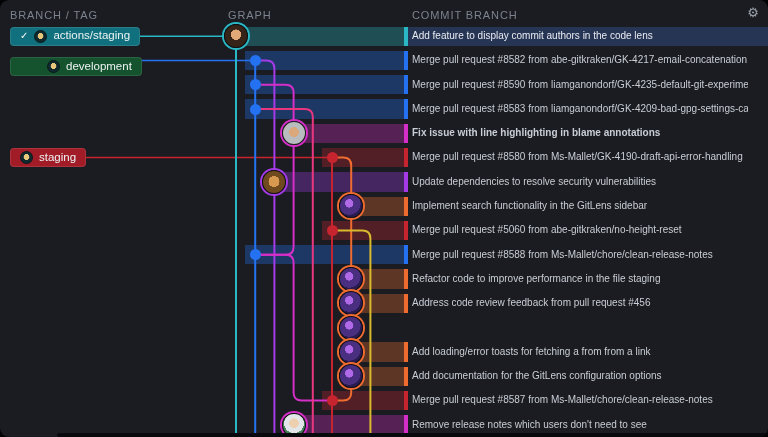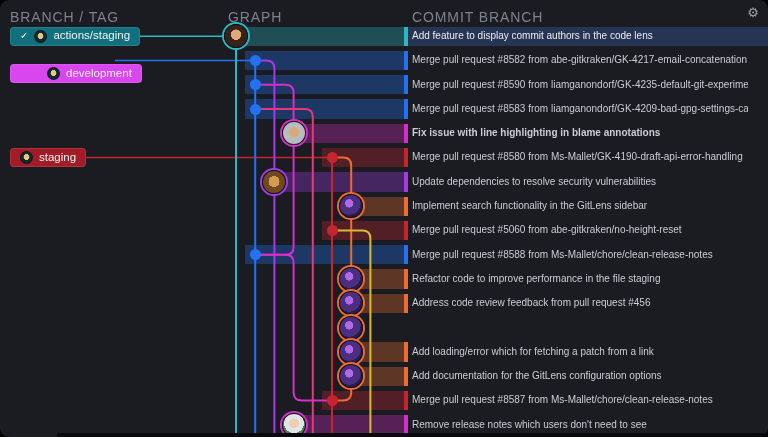--- a/index.html
+++ b/index.html
@@ -5,21 +5,21 @@
   html,body{margin:0;padding:0;background:#020304;}
   .app{
     position:relative;width:768px;height:437px;overflow:hidden;
     background:#1a1c21;border-radius:9px;
     font-family:"Liberation Sans",sans-serif;
     -webkit-font-smoothing:antialiased;
   }
   
   .hdr{position:absolute;left:0;top:0;width:768px;height:26px;z-index:4;}
   .col-head{
-    position:absolute;top:9px;font-size:14px;letter-spacing:.9px;
+    position:absolute;top:9px;font-size:11px;letter-spacing:.9px;
     color:#7d838e;white-space:nowrap;cursor:default;
   }
   .ch-branch{left:10px;}
   .ch-graph{left:228px;}
   .ch-message{left:412px;}
   .gear{
     position:absolute;right:9px;top:5px;font-size:13px;color:#9aa0a8;
     line-height:16px;cursor:pointer;
   }
   
@@ -136,21 +136,21 @@
         <div class="msg" style="top: 0px; line-height: 24.2941px;">Refactor code to improve performance in the file staging</div>
       </div>
       <div class="row" style="top: 291.235px; height: 24.2941px;">
         <div class="band" style="left: 341.2px; width: 62.8px; top: 2.5px; height: 19.2941px; background: rgba(239, 108, 48, 0.32);"></div>
         <div class="colorbar" style="left: 404px; width: 3.5px; top: 2.5px; height: 19.2941px; background: rgb(239, 108, 48);"></div>
         <div class="msg" style="top: 0px; line-height: 24.2941px;">Address code review feedback from pull request #456</div>
       </div>
       <div class="row" style="top: 339.824px; height: 24.2941px;">
         <div class="band" style="left: 341.2px; width: 62.8px; top: 2.5px; height: 19.2941px; background: rgba(239, 108, 48, 0.32);"></div>
         <div class="colorbar" style="left: 404px; width: 3.5px; top: 2.5px; height: 19.2941px; background: rgb(239, 108, 48);"></div>
-        <div class="msg" style="top: 0px; line-height: 24.2941px;">Add loading/error which for fetching a patch from a link</div>
+        <div class="msg" style="top: 0px; line-height: 24.2941px;">Add loading/error toasts for fetching a from from a link</div>
       </div>
       <div class="row" style="top: 364.118px; height: 24.2941px;">
         <div class="band" style="left: 341.2px; width: 62.8px; top: 2.5px; height: 19.2941px; background: rgba(239, 108, 48, 0.32);"></div>
         <div class="colorbar" style="left: 404px; width: 3.5px; top: 2.5px; height: 19.2941px; background: rgb(239, 108, 48);"></div>
         <div class="msg" style="top: 0px; line-height: 24.2941px;">Add documentation for the GitLens configuration options</div>
       </div>
       <div class="row" style="top: 388.412px; height: 24.2941px;">
         <div class="band" style="left: 322px; width: 82px; top: 2.5px; height: 19.2941px; background: rgba(198, 37, 48, 0.32);"></div>
         <div class="colorbar" style="left: 404px; width: 3.5px; top: 2.5px; height: 19.2941px; background: rgb(198, 37, 48);"></div>
         <div class="msg" style="top: 0px; line-height: 24.2941px;">Merge pull request #8587 from Ms-Mallet/chore/clean-release-notes</div>
@@ -196,21 +196,21 @@
       <div class="dot" style="left: 326.5px; top: 395.059px; background: rgb(198, 37, 48);"></div>
       <div class="avatar a-white-haired-grandma" style="left: 281.6px; top: 412.853px; box-shadow: rgb(214, 46, 200) 0px 0px 0px 2px;"></div>
     </div>
 
   <div class="badges" id="badges">
       <div class="badge" style="top: 26.6471px; background: rgb(17, 112, 125);">
         <span class="check">✓</span>
         <span class="kraken"></span>
         <span class="blabel">actions/staging</span>
       </div>
-      <div class="badge" style="top: 64px; background: #d946ef; padding-left: 36px;">
+      <div class="badge" style="top: 57px; background: #14532d; padding-left: 36px;">
         <span class="kraken"></span>
         <span class="blabel">development</span>
       </div>
       <div class="badge" style="top: 148.118px; background: rgb(162, 28, 39);">
         <span class="kraken"></span>
         <span class="blabel">staging</span>
       </div>
     </div>
 
   <div class="hscroll"></div>

